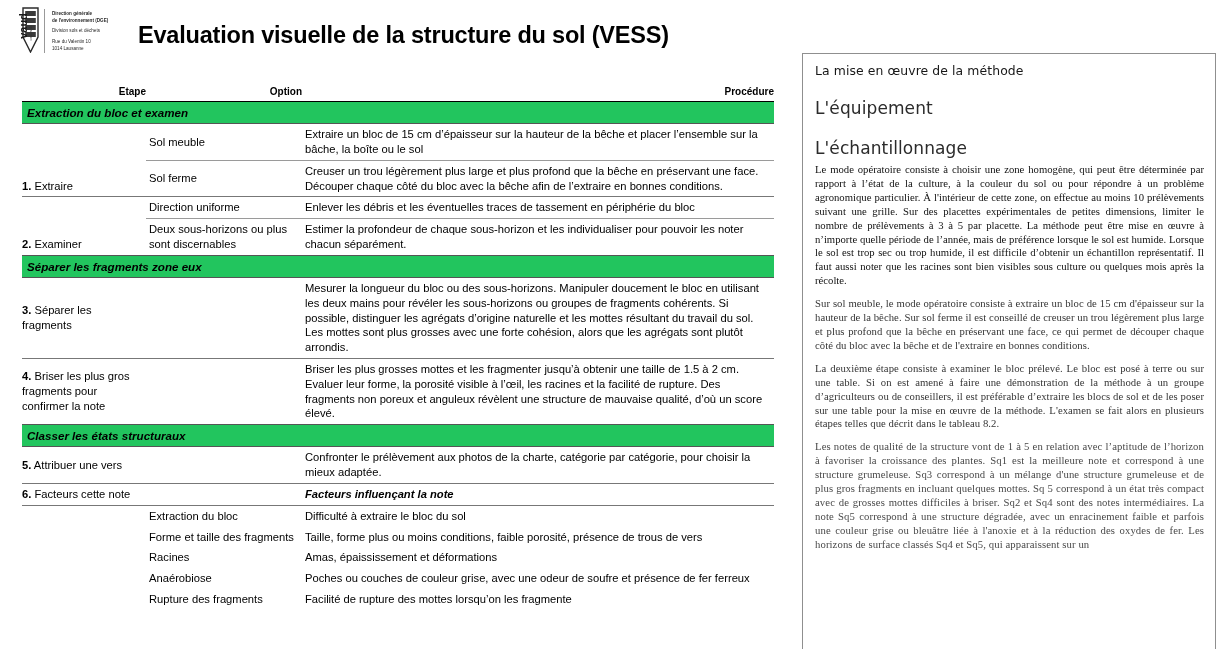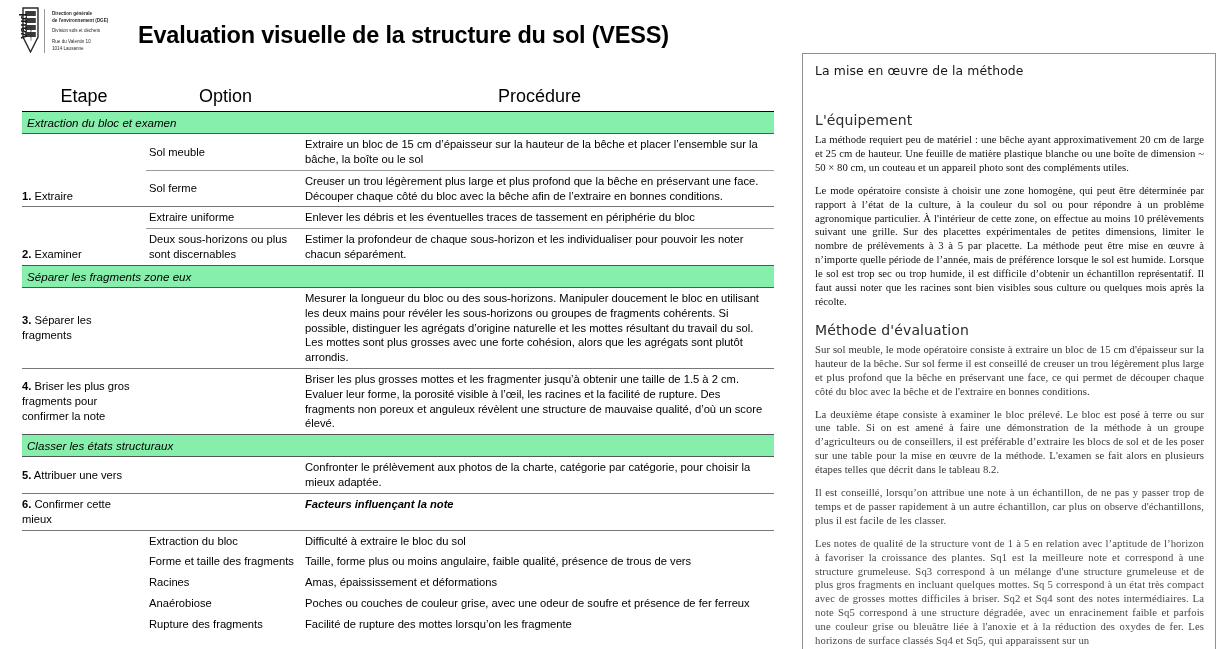--- a/index.html
+++ b/index.html
@@ -118,43 +118,43 @@
     width: 752px;
     border-collapse: collapse;
     table-layout: fixed;
     font-size: 11.2px;
   }
   .vess-table col.c-etape { width: 124px; }
   .vess-table col.c-option { width: 156px; }
   .vess-table col.c-proc  { width: 472px; }
 
   .vess-table th {
-    text-align: center;
-    font-size: 18px;
-    font-weight: normal;
+    text-align: right;
+    font-size: 10px;
+    font-weight: bold;
     padding: 0 0 4px 0;
     vertical-align: bottom;
     border-bottom: 1.6px solid #000;
   }
   .vess-table th.h-opt { padding-left: 3px; }
   .vess-table th.h-proc { padding-left: 3px; }
 
   .vess-table td {
     vertical-align: top;
     padding: 3px 4px 3px 0;
     line-height: 1.32;
   }
   td.cell-etape { padding-left: 0; }
   td.cell-option { padding-left: 3px; margin-top: 24px; }
   td.cell-proc { padding-left: 3px; padding-right: 4px; }
 
   tr.section-row td {
-    background: #86efac;
+    background: #22c55e;
     font-style: italic;
-    font-weight: normal;
+    font-weight: bold;
     font-size: 11.6px;
     padding: 3px 0 3px 5px;
     border-top: 1.4px solid #555;
     border-bottom: 1.4px solid #555;
   }
 
   tr.rule-strong > td { border-top: 1.6px solid #777; }
   tr.rule-thin > td.cell-option,
   tr.rule-thin > td.cell-proc { border-top: 0.9px solid #9a9a9a; }
 
@@ -180,23 +180,23 @@
   }
   .scan-h1 {
     font-family: "DejaVu Sans", sans-serif;
     font-size: 12.4px;
     color: #171717;
     margin: 2px 0 0 0;
     letter-spacing: 0.1px;
   }
   .scan-h2 {
     font-family: "DejaVu Sans", sans-serif;
-    font-size: 14px;
+    font-size: 17px;
     color: #2b2b2b;
-    margin: 34px 0 5px 0;
+    margin: 20px 0 5px 0;
     letter-spacing: 0.1px;
   }
   .scan-h2.tight { margin-top: 13px; }
   .scan-p {
     font-family: "Liberation Serif", serif;
     font-size: 10.7px;
     line-height: 1.30;
     text-align: justify;
     margin: 0 0 9px 0;
     color: #111;
@@ -275,21 +275,21 @@
       <td class="cell-option v-mid">Sol meuble</td>
       <td class="cell-proc">Extraire un bloc de 15 cm d’épaisseur sur la hauteur de la bêche et placer l’ensemble sur la bâche, la boîte ou le sol</td>
     </tr>
     <tr class="rule-thin">
       <td class="cell-option v-mid">Sol ferme</td>
       <td class="cell-proc">Creuser un trou légèrement plus large et plus profond que la bêche en préservant une face. Découper chaque côté du bloc avec la bêche afin de l’extraire en bonnes conditions.</td>
     </tr>
 
     <tr class="rule-strong">
       <td class="cell-etape v-bot" rowspan="2"><span class="etape-num">2.</span><span> Examiner</span></td>
-      <td class="cell-option">Extraire uniforme</td>
+      <td class="cell-option">Direction uniforme</td>
       <td class="cell-proc">Enlever les débris et les éventuelles traces de tassement en périphérie du bloc</td>
     </tr>
     <tr class="rule-thin">
       <td class="cell-option">Deux sous-horizons ou plus sont discernables</td>
       <td class="cell-proc">Estimer la profondeur de chaque sous-horizon et les individualiser pour pouvoir les noter chacun séparément.</td>
     </tr>
 
     <tr class="section-row">
       <td colspan="3">Séparer les fragments zone eux</td>
     </tr>
@@ -310,34 +310,34 @@
       <td colspan="3">Classer les états structuraux</td>
     </tr>
 
     <tr>
       <td class="cell-etape v-mid"><span class="etape-num">5.</span><span> Attribuer une vers</span></td>
       <td class="cell-option"></td>
       <td class="cell-proc">Confronter le prélèvement aux photos de la charte, catégorie par catégorie, pour choisir la mieux adaptée.</td>
     </tr>
 
     <tr class="rule-strong">
-      <td class="cell-etape"><span class="etape-num">6.</span><span> Confirmer cette mieux</span></td>
+      <td class="cell-etape"><span class="etape-num">6.</span><span> Facteurs cette note</span></td>
       <td class="cell-option"></td>
       <td class="cell-proc facteurs">Facteurs influençant la note</td>
     </tr>
 
     <tr class="rule-strong">
       <td class="cell-etape"></td>
       <td class="cell-option">Extraction du bloc</td>
       <td class="cell-proc">Difficulté à extraire le bloc du sol</td>
     </tr>
     <tr>
       <td class="cell-etape"></td>
       <td class="cell-option">Forme et taille des fragments</td>
-      <td class="cell-proc v-mid">Taille, forme plus ou moins angulaire, faible qualité, présence de trous de vers</td>
+      <td class="cell-proc v-mid">Taille, forme plus ou moins conditions, faible porosité, présence de trous de vers</td>
     </tr>
     <tr>
       <td class="cell-etape"></td>
       <td class="cell-option">Racines</td>
       <td class="cell-proc">Amas, épaississement et déformations</td>
     </tr>
     <tr>
       <td class="cell-etape"></td>
       <td class="cell-option v-mid">Anaérobiose</td>
       <td class="cell-proc">Poches ou couches de couleur grise, avec une odeur de soufre et présence de fer ferreux</td>
@@ -348,22 +348,20 @@
       <td class="cell-proc">Facilité de rupture des mottes lorsqu’on les fragmente</td>
     </tr>
 
   </tbody>
 </table>
 
 <div class="scan-panel">
   <div class="scan-h1">La mise en œuvre de la méthode</div>
 
   <div class="scan-h2">L'équipement</div>
-  <p class="scan-p">La méthode requiert peu de matériel : une bêche ayant approximativement 20 cm de large et 25 cm de hauteur. Une feuille de matière plastique blanche ou une boîte de dimension ~ 50 × 80 cm, un couteau et un appareil photo sont des compléments utiles.</p>
-
+
+  <div class="scan-h2">L'échantillonnage</div>
   <p class="scan-p">Le mode opératoire consiste à choisir une zone homogène, qui peut être déterminée par rapport à l’état de la culture, à la couleur du sol ou pour répondre à un problème agronomique particulier. À l'intérieur de cette zone, on effectue au moins 10 prélèvements suivant une grille. Sur des placettes expérimentales de petites dimensions, limiter le nombre de prélèvements à 3 à 5 par placette. La méthode peut être mise en œuvre à n’importe quelle période de l’année, mais de préférence lorsque le sol est humide. Lorsque le sol est trop sec ou trop humide, il est difficile d’obtenir un échantillon représentatif. Il faut aussi noter que les racines sont bien visibles sous culture ou quelques mois après la récolte.</p>
 
-  <div class="scan-h2 tight">Méthode d'évaluation</div>
   <p class="scan-p blurA">Sur sol meuble, le mode opératoire consiste à extraire un bloc de 15 cm d'épaisseur sur la hauteur de la bêche. Sur sol ferme il est conseillé de creuser un trou légèrement plus large et plus profond que la bêche en préservant une face, ce qui permet de découper chaque côté du bloc avec la bêche et de l'extraire en bonnes conditions.</p>
   <p class="scan-p blurA">La deuxième étape consiste à examiner le bloc prélevé. Le bloc est posé à terre ou sur une table. Si on est amené à faire une démonstration de la méthode à un groupe d’agriculteurs ou de conseillers, il est préférable d’extraire les blocs de sol et de les poser sur une table pour la mise en œuvre de la méthode. L'examen se fait alors en plusieurs étapes telles que décrit dans le tableau 8.2.</p>
-  <p class="scan-p blurB">Il est conseillé, lorsqu’on attribue une note à un échantillon, de ne pas y passer trop de temps et de passer rapidement à un autre échantillon, car plus on observe d'échantillons, plus il est facile de les classer.</p>
   <p class="scan-p blurC clipped">Les notes de qualité de la structure vont de 1 à 5 en relation avec l’aptitude de l’horizon à favoriser la croissance des plantes. Sq1 est la meilleure note et correspond à une structure grumeleuse. Sq3 correspond à un mélange d'une structure grumeleuse et de plus gros fragments en incluant quelques mottes. Sq 5 correspond à un état très compact avec de grosses mottes difficiles à briser. Sq2 et Sq4 sont des notes intermédiaires. La note Sq5 correspond à une structure dégradée, avec un enracinement faible et parfois une couleur grise ou bleuâtre liée à l'anoxie et à la réduction des oxydes de fer. Les horizons de surface classés Sq4 et Sq5, qui apparaissent sur un</p>
 </div>
 
 </body></html>

